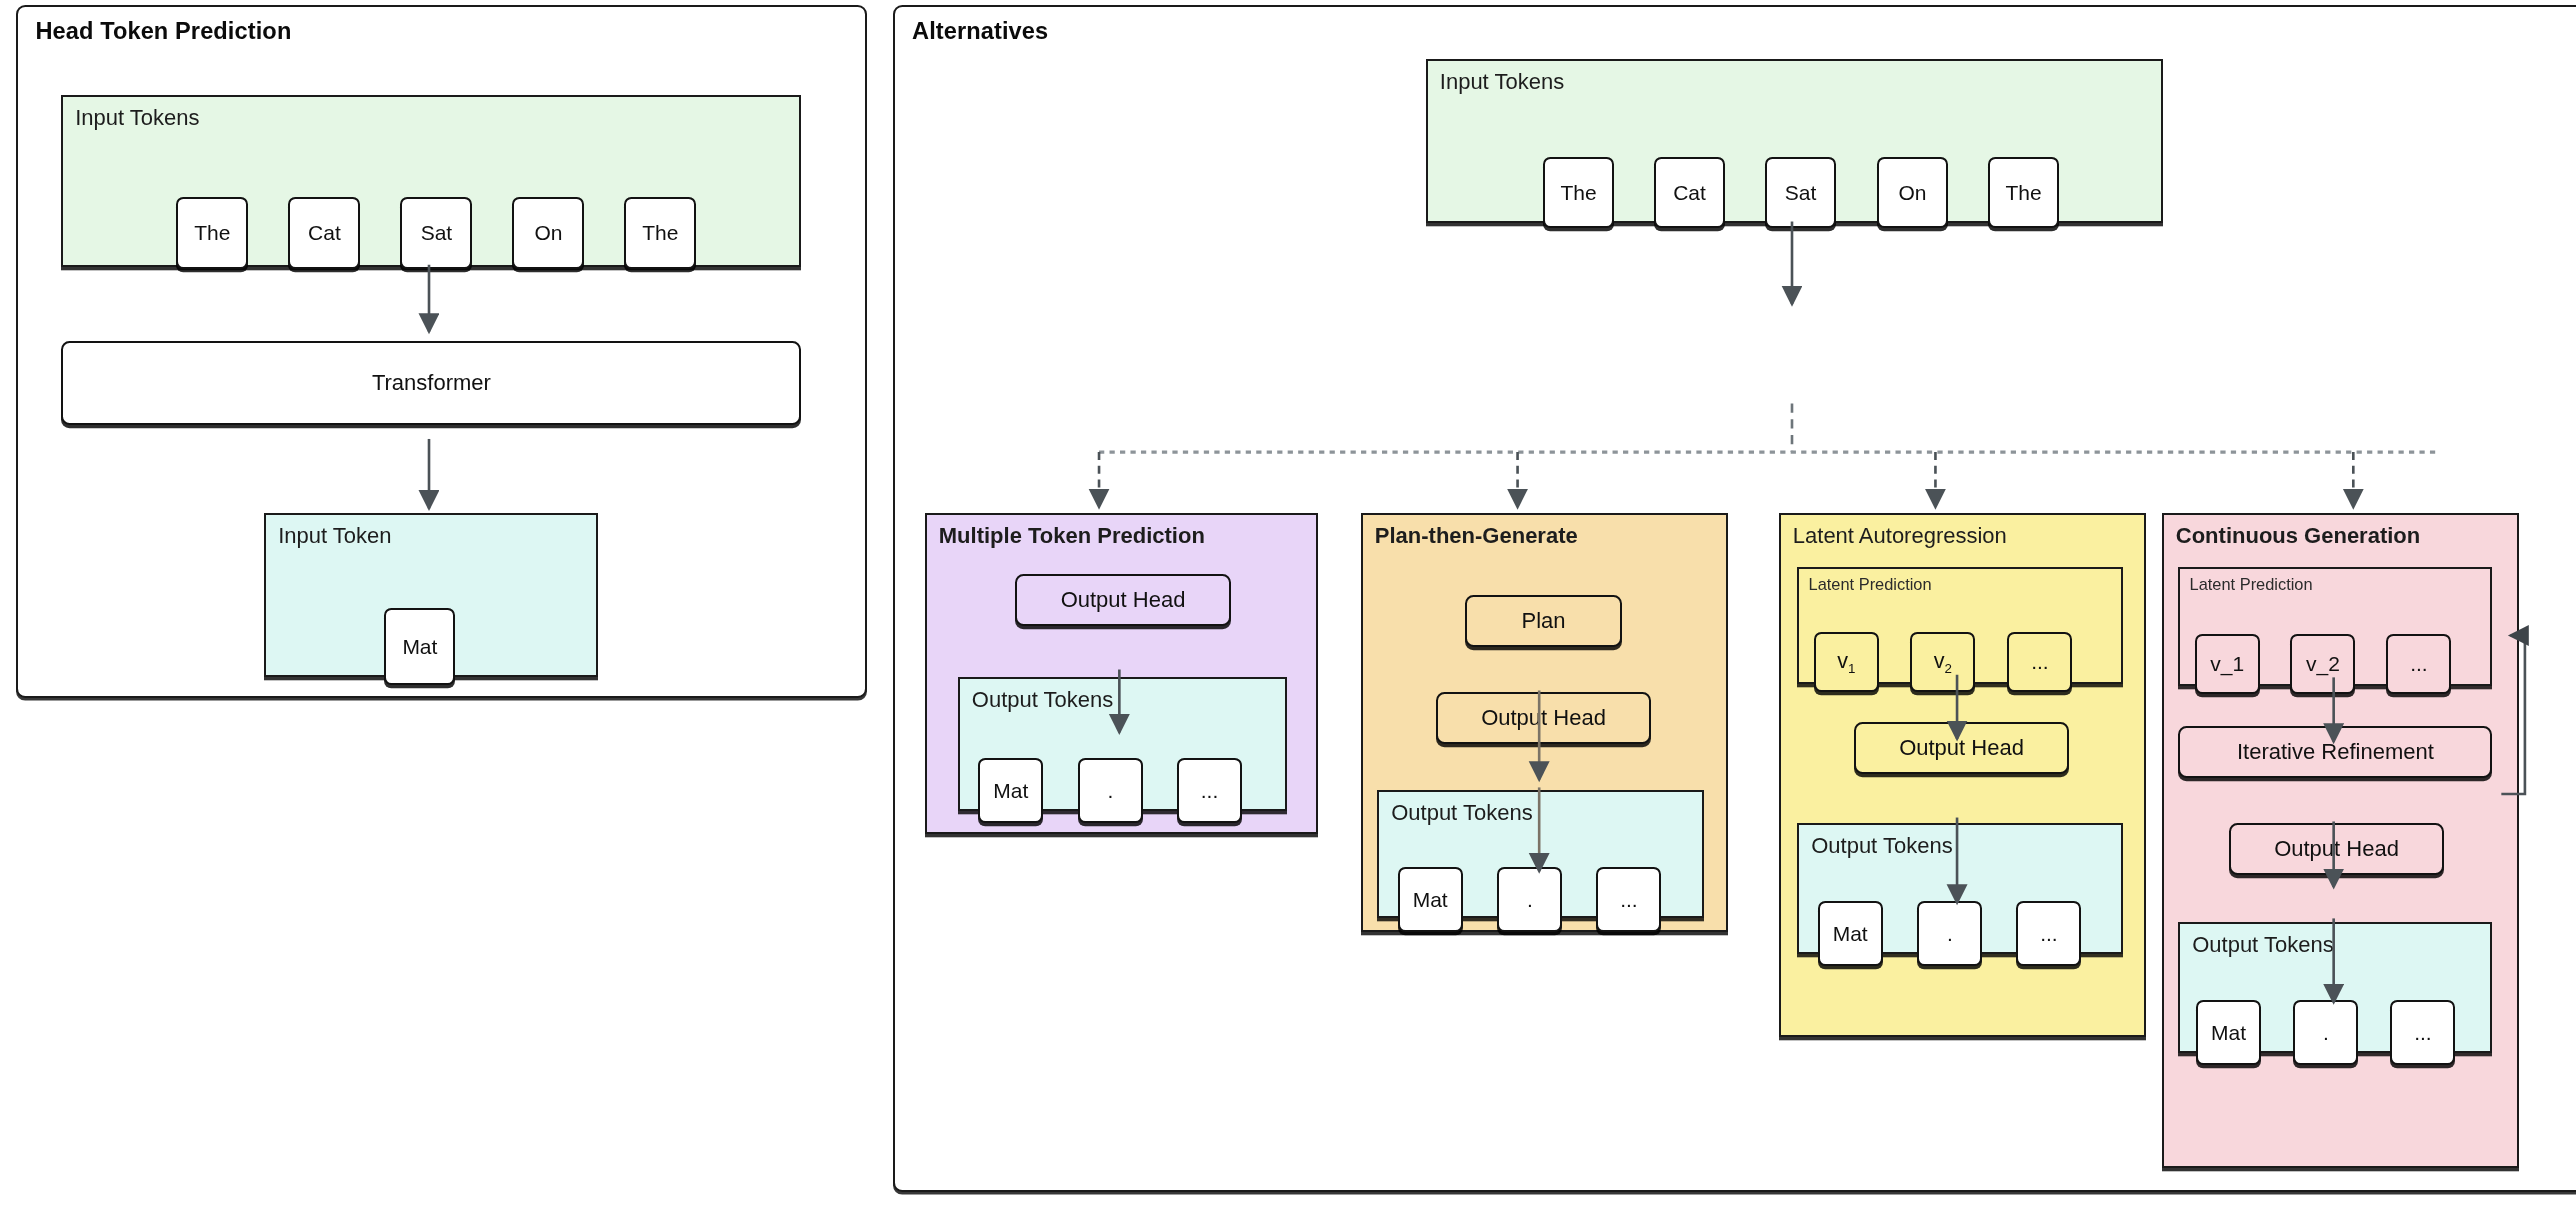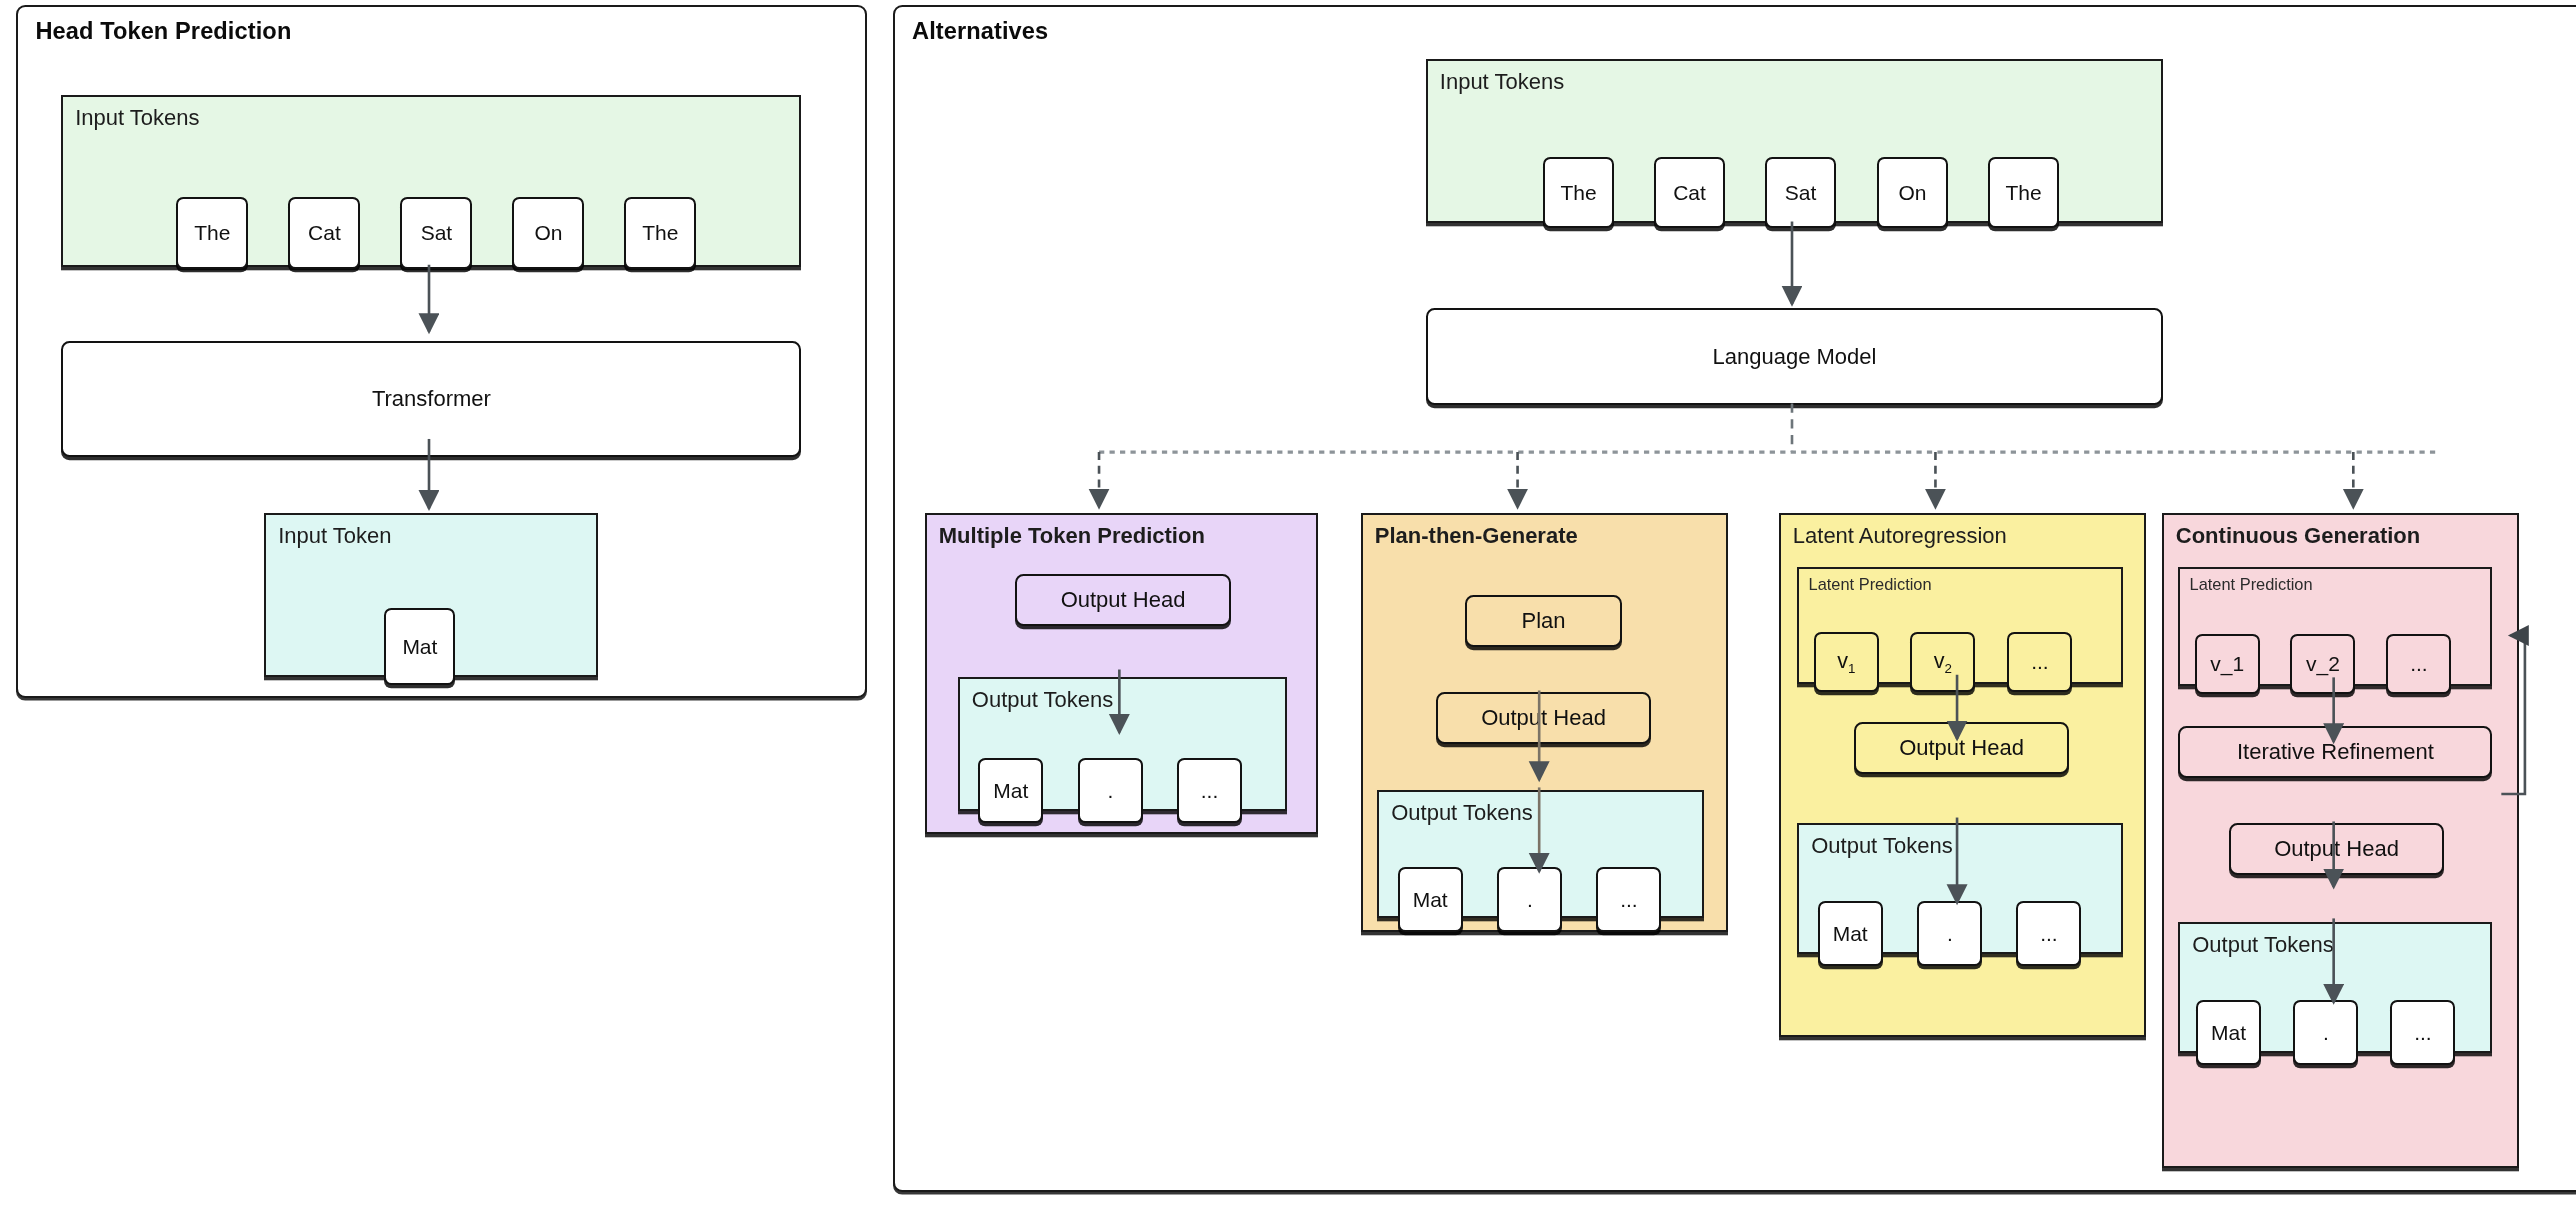--- a/index.html
+++ b/index.html
@@ -112,41 +112,40 @@
 
     <div class="group fill-green" style="left:43px; top:88px; width:740px; height:172px;">
       <div class="group-label">Input Tokens</div>
       <div class="token fill-white" style="left:113px; top:72px; width:72px; height:72px;">The</div>
       <div class="token fill-white" style="left:225px; top:72px; width:72px; height:72px;">Cat</div>
       <div class="token fill-white" style="left:337px; top:72px; width:72px; height:72px;">Sat</div>
       <div class="token fill-white" style="left:449px; top:72px; width:72px; height:72px;">On</div>
       <div class="token fill-white" style="left:561px; top:72px; width:72px; height:72px;">The</div>
     </div>
 
-    <div class="node fill-white" style="left:43px; top:334px; width:740px; height:116px;">Transformer</div>
+    <div class="node fill-white" style="left:43px; top:334px; width:740px; height:84px;">Transformer</div>
 
     <div class="group fill-cyan" style="left:246px; top:506px; width:334px; height:164px;">
       <div class="group-label">Input Token</div>
       <div class="token fill-white" style="left:118px; top:65px; width:71px; height:77px;">Mat</div>
     </div>
   </div>
 
   <div class="panel" style="left:893px; top:5.2px; width:1838px; height:1187px;">
     <div class="panel-title">Alternatives</div>
 
     <div class="group fill-green" style="left:531px; top:52px; width:737px; height:164px;">
       <div class="group-label">Input Tokens</div>
       <div class="token fill-white" style="left:115px; top:68px; width:71px; height:71px;">The</div>
       <div class="token fill-white" style="left:226px; top:68px; width:71px; height:71px;">Cat</div>
       <div class="token fill-white" style="left:337px; top:68px; width:71px; height:71px;">Sat</div>
       <div class="token fill-white" style="left:449px; top:68px; width:71px; height:71px;">On</div>
       <div class="token fill-white" style="left:560px; top:68px; width:71px; height:71px;">The</div>
     </div>
 
-    <div class="node fill-white" style="left:531px; top:301px; width:737px; height:97px;">Language Model</div>
 
     <div class="group fill-purple" style="left:30px; top:506px; width:393px; height:321px;">
       <div class="group-label" style="font-weight:bold;">Multiple Token Prediction</div>
 
       <div class="node fill-purple" style="left:88px; top:59px; width:216px; height:52px;">Output Head</div>
 
       <div class="group fill-cyan" style="left:31px; top:162px; width:329px; height:134px;">
         <div class="group-label">Output Tokens</div>
         <div class="token fill-white" style="left:18.3px; top:51px; width:65px; height:65px;">Mat</div>
         <div class="token fill-white" style="left:118px; top:51px; width:65px; height:65px;">.</div>

